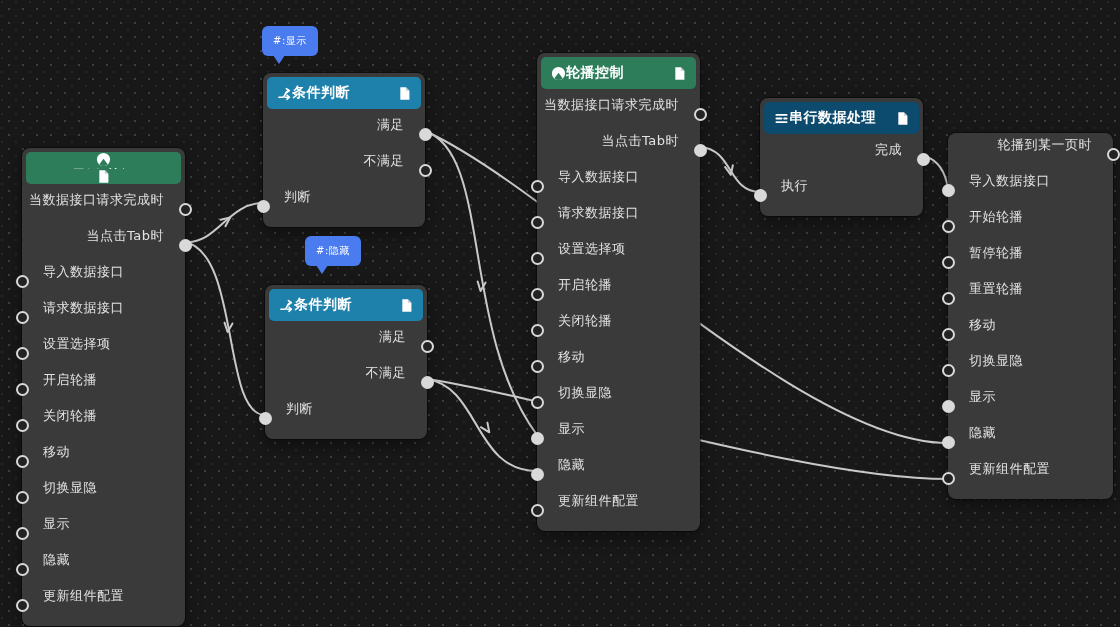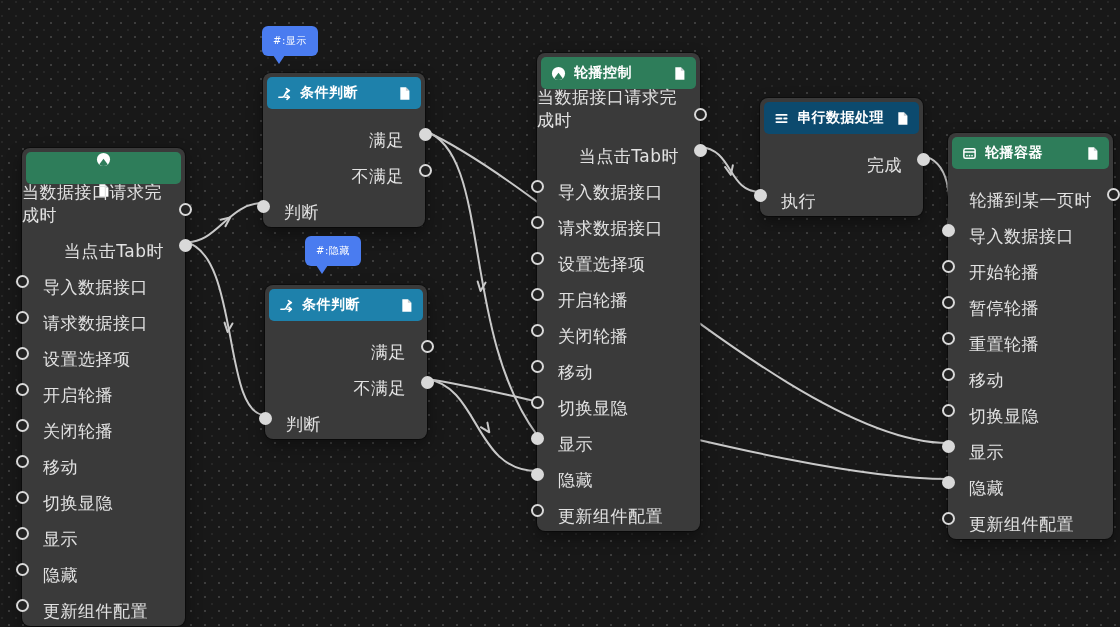--- a/index.html
+++ b/index.html
@@ -11,26 +11,26 @@
       radial-gradient(circle,#3d3d3d 1.3px,transparent 1.5px),
       radial-gradient(circle,#272727 1px,transparent 1.2px);
     background-size:14px 14px,14px 14px;
     background-position:2px 2px,9px 9px;}
   #wire-layer{position:absolute;left:0;top:0;z-index:1;}
   .wire{fill:none;stroke:#c9c9c9;stroke-width:2;stroke-linecap:round;}
   .wire-arrow{fill:none;stroke:#c9c9c9;stroke-width:2;stroke-linejoin:round;stroke-linecap:round;}
   .node{position:absolute;z-index:2;background:#3a3a3a;border-radius:8px;
         box-shadow:0 0 0 1px rgba(0,0,0,.38),0 6px 16px rgba(0,0,0,.4);}
   .node-header{height:32px;margin:4px;border-radius:5px;display:flex;align-items:center;
-        gap:8px;padding:0 10px;color:#fff;font-size:14px;font-weight:700;}
+        padding:0 10px;color:#fff;font-size:14px;font-weight:700;}
   .node-header .hicon{display:flex;align-items:center;flex:0 0 auto;}
   .node-header .title{flex:1 1 auto;white-space:nowrap;overflow:hidden;letter-spacing:.5px;}
   .rows{padding:3px 0 3px;}
-  .row{height:36px;position:relative;display:flex;align-items:flex-end;
-       font-size:17px;color:#e2e2e2;letter-spacing:.5px;}
+  .row{height:36px;position:relative;display:flex;align-items:flex-start;
+       font-size:13px;color:#e2e2e2;letter-spacing:.5px;}
   .row.in{padding-left:21px;justify-content:flex-start;}
   .row.out{padding-right:21px;justify-content:flex-end;}
   .port{position:absolute;top:50%;width:13px;height:13px;margin-top:-6.5px;border-radius:50%;
         border:2px solid #d9d9d9;background:#232323;box-sizing:border-box;}
   .row.in .port{left:-6.5px;}
   .row.out .port{right:-6.5px;}
   .port.connected{background:#d9d9d9;}
   .tag{position:absolute;z-index:3;background:#4a7cf0;color:#fff;font-size:10px;
        padding:8px 11px;border-radius:6px;white-space:nowrap;letter-spacing:.5px;}
   .tag::after{content:"";position:absolute;left:11px;bottom:-8px;width:0;height:0;
@@ -280,38 +280,20 @@
     <span class="port connected"></span>
     <span class="plabel">完成</span>
   </div>
         <div class="row in">
     <span class="port connected"></span>
     <span class="plabel">执行</span>
   </div>
       </div>
   </div>
     <div class="node" style="left: 948px; top: 133px; width: 165px;">
-    <div class="node-header" style="background: rgb(46, 125, 90); --hdr: #2e7d5a;">
-      <span class="hicon">
-          <svg width="15" height="15" viewBox="0 0 16 16" fill="none" stroke="#fff" stroke-width="1.6">
-            <rect x="2" y="3" width="12" height="10" rx="1.6"></rect>
-            <path d="M2 6.4h12"></path>
-            <circle cx="5.3" cy="10.2" r="0.9" fill="#fff" stroke="none"></circle>
-            <circle cx="8" cy="10.2" r="0.9" fill="#fff" stroke="none"></circle>
-            <circle cx="10.7" cy="10.2" r="0.9" fill="#fff" stroke="none"></circle>
-          </svg>
-        </span>
-      <span class="title">轮播容器</span>
-      <span class="hicon doc">
-          <svg width="13" height="15" viewBox="0 0 14 16">
-            <path d="M2.5 1.2 h6 l3.8 3.8 v9.8 h-9.8 z" fill="#ffffff"></path>
-            <path d="M8.5 1.2 v3.8 h3.8 z" fill="#c9cdd1"></path>
-          </svg>
-        </span>
-    </div>
     <div class="rows">
         <div class="row out">
     <span class="port"></span>
     <span class="plabel">轮播到某一页时</span>
   </div>
         <div class="row in">
     <span class="port connected"></span>
     <span class="plabel">导入数据接口</span>
   </div>
         <div class="row in">

